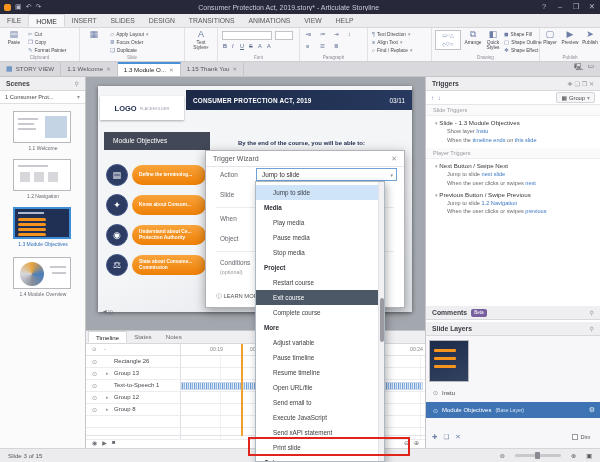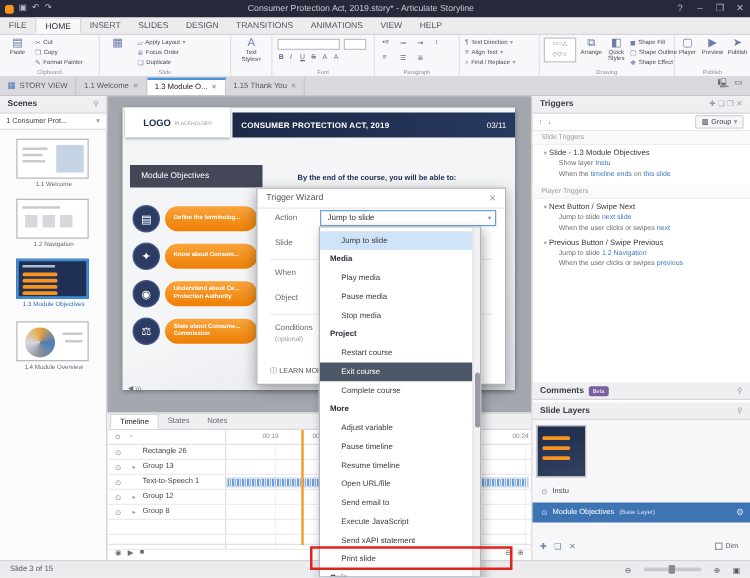--- a/index.html
+++ b/index.html
@@ -50,21 +50,21 @@
   .tlabel { font-size:5px; color:#6a6a72; text-align:center; margin-top:2px; white-space:nowrap; }
   .bar { position:absolute; background:#c9c9cf; height:2px; }
   .obar { position:absolute; background:#f7941e; border-radius:2px; }
 
   
   .canvas { position:absolute; left:86px; top:77px; width:339px; height:253px; background:#a3a7ae; }
   .slide { position:absolute; left:12px; top:9px; width:314px; height:226px; background:linear-gradient(160deg,#f4f5f7 60%,#dfe3e8); box-shadow:0 1px 4px rgba(0,0,0,.45); }
   .s-head { position:absolute; left:88px; right:0; top:4px; height:20px; background:linear-gradient(90deg,#1c2947,#27395f); color:#fff; display:flex; align-items:center; justify-content:space-between; padding:0 7px; }
   .s-head .t { font-size:6.4px; font-weight:bold; letter-spacing:.2px; }
   .s-head .p { font-size:6.4px; }
-  .logo { position:absolute; left:2px; top:0; width:84px; height:24px; background:#fff; box-shadow:0 1px 2px rgba(0,0,0,.3); display:flex; align-items:center; justify-content:center; gap:3px; }
+  .logo { position:absolute; left:2px; top:10px; width:84px; height:24px; background:#fff; box-shadow:0 1px 2px rgba(0,0,0,.3); display:flex; align-items:center; justify-content:center; gap:3px; }
   .logo .l1 { font-size:7.5px; font-weight:bold; color:#1e2b4f; }
   .logo .l2 { font-size:4px; color:#9aa0ad; }
   .modbox { position:absolute; left:6px; top:46px; width:106px; height:18px; background:rgba(42,48,66,.88); color:#fff; font-size:6.6px; line-height:18px; padding-left:9px; }
   .intro { position:absolute; left:140px; top:54px; width:172px; font-size:6px; font-weight:bold; color:#1e2b4f; }
   .objrow { position:absolute; left:8px; width:196px; height:22px; }
   .objrow .circ { position:absolute; left:0; top:0; width:22px; height:22px; border-radius:50%; background:#2c3c63; border:1px solid #46588a; color:#fff; font-size:9px; text-align:center; line-height:21px; }
   .objrow .pill { position:absolute; left:26px; top:1px; width:74px; height:20px; border-radius:10px; background:linear-gradient(180deg,#f9a43c,#ee7f04); color:#fff; font-size:4.8px; font-weight:bold; display:flex; align-items:center; padding-left:7px; }
   .objrow .pill span { white-space:pre-line; line-height:1.2; }
   .spk { position:absolute; left:3px; top:222px; font-size:7px; color:#6a6e76; }
 

